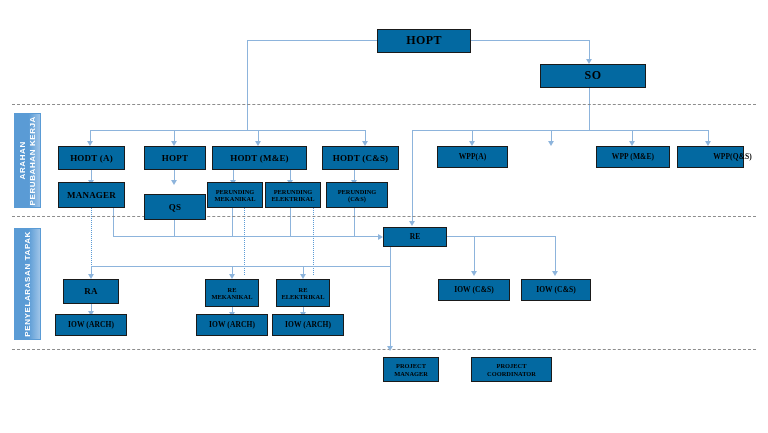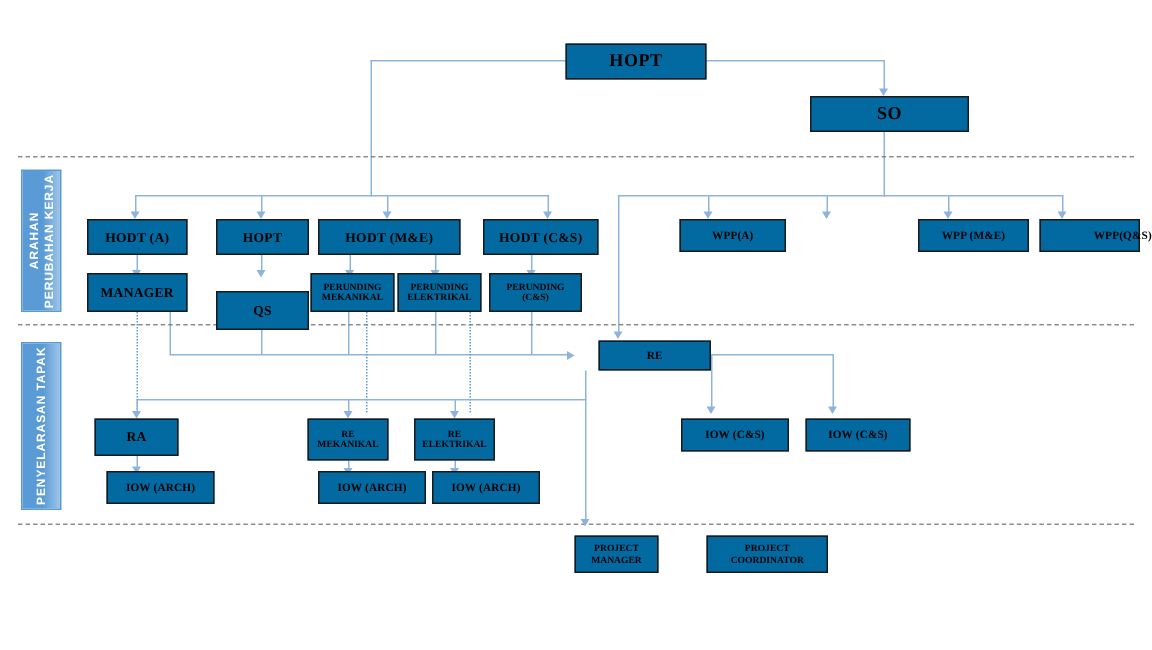--- a/index.html
+++ b/index.html
@@ -18,21 +18,21 @@
     text-align:center;
     font-weight:bold;
     color:#000000;
     line-height:1.12;
     z-index:6;
     font-family:Liberation Serif, serif;
   }
   .node span{display:block;padding:0 2px;}
   .n-xl{font-size:12px;letter-spacing:.4px;}
   .n-lg{font-size:9px;letter-spacing:.2px;}
-  .n-md{font-size:7.5px;letter-spacing:.1px;margin-left:16px;}
+  .n-md{font-size:7.5px;letter-spacing:.1px;}
   .n-sm{font-size:6.4px;letter-spacing:0;}
 
   
   .phasebar{
     position:absolute;
     background:linear-gradient(to right,#5a9bd5 0%,#5a9bd5 55%,#9ec4e8 100%);
     border:1px solid #5a9bd5;
     color:#ffffff;
     font-weight:bold;
     display:flex;
@@ -226,21 +226,21 @@
   </div>
   <div class="node n-sm" style="left:265px; top:182px; width:56px; height:26px;">
     <span style="white-space:pre-line;">PERUNDING
 ELEKTRIKAL</span>
   </div>
   <div class="node n-sm" style="left:326px; top:182px; width:62px; height:26px;">
     <span style="white-space:pre-line;">PERUNDING
 (C&amp;S)</span>
   </div>
 
-  <div class="node n-md" style="left:383px; top:227px; width:75px; height:20px;">
+  <div class="node n-md" style="left:383px; top:227px; width:64px; height:20px;">
     <span>RE</span>
   </div>
 
   <div class="node n-lg" style="left:63px; top:279px; width:56px; height:25px;">
     <span>RA</span>
   </div>
   <div class="node n-sm" style="left:205px; top:279px; width:54px; height:28px;">
     <span style="white-space:pre-line;">RE
 MEKANIKAL</span>
   </div>

